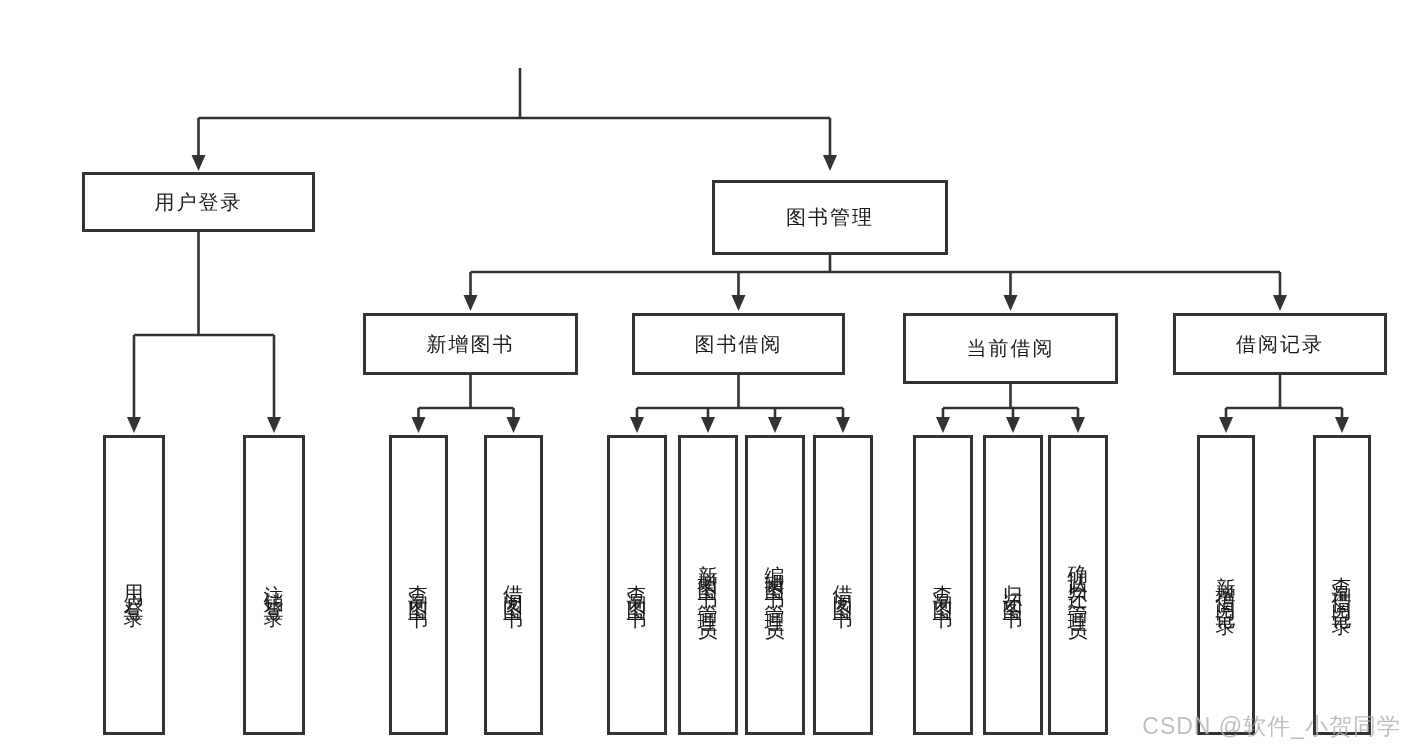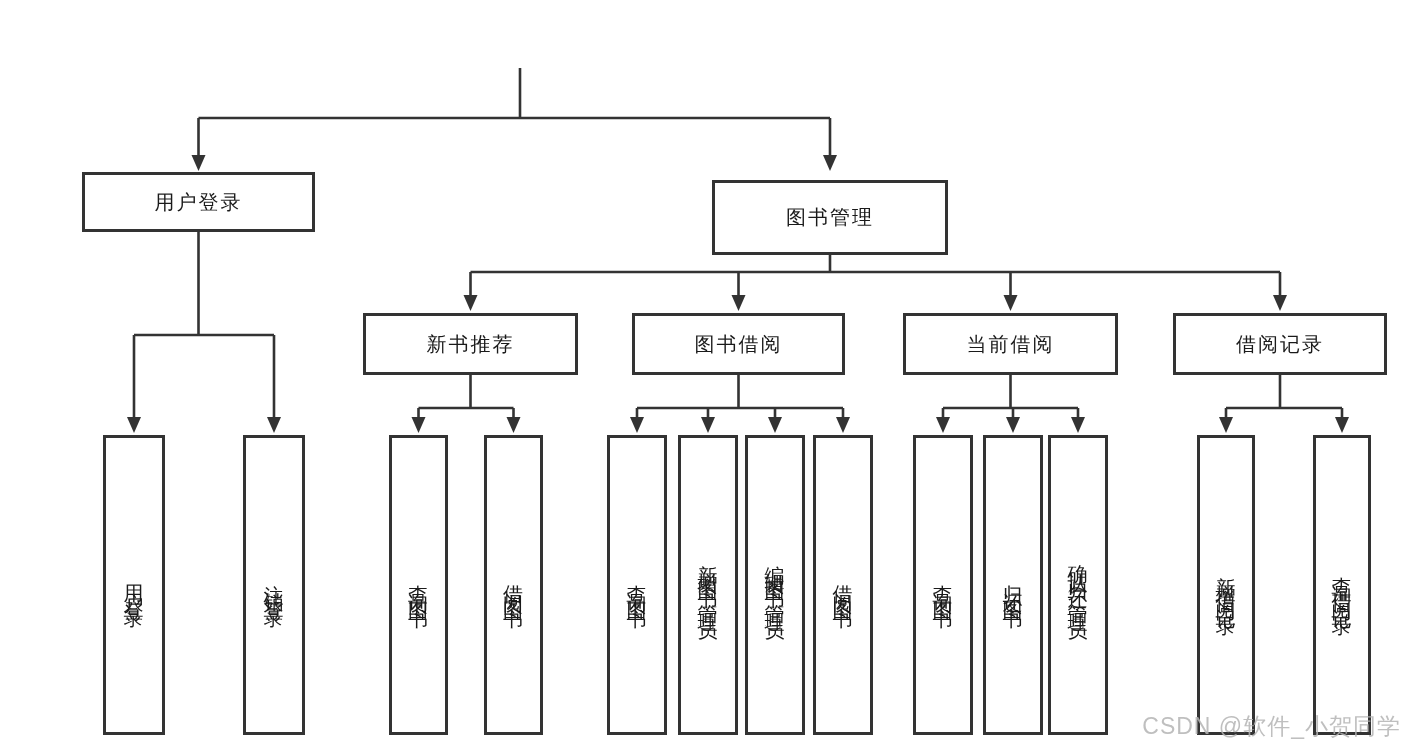--- a/index.html
+++ b/index.html
@@ -98,23 +98,23 @@
       M1006 417 L1020 417 L1013 433 Z
       M1071 417 L1085 417 L1078 433 Z
       M1219 417 L1233 417 L1226 433 Z
       M1335 417 L1349 417 L1342 433 Z"></path>
   </svg>
 
 
   <div class="box h" style="left:82px;top:172px;width:233px;height:60px">用户登录</div>
   <div class="box h" style="left:712px;top:180px;width:236px;height:75px">图书管理</div>
 
-  <div class="box h" style="left:363px;top:313px;width:215px;height:62px">新书推荐</div>
+  <div class="box h" style="left:363px;top:313px;width:215px;height:62px">新增图书</div>
   <div class="box h" style="left:632px;top:313px;width:213px;height:62px">图书借阅</div>
-  <div class="box h" style="left:903px;top:313px;width:215px;height:62px">当前借阅</div>
+  <div class="box h" style="left:903px;top:313px;width:215px;height:71px">当前借阅</div>
   <div class="box h" style="left:1173px;top:313px;width:214px;height:62px">借阅记录</div>
 
   <div class="box v" style="left:103px;top:435px;width:62px;height:300px">
     <span class="vtext">用户登录</span>
   </div>
   <div class="box v" style="left:243px;top:435px;width:62px;height:300px">
     <span class="vtext">注销登录</span>
   </div>
 
   <div class="box v" style="left:389px;top:435px;width:59px;height:300px">

